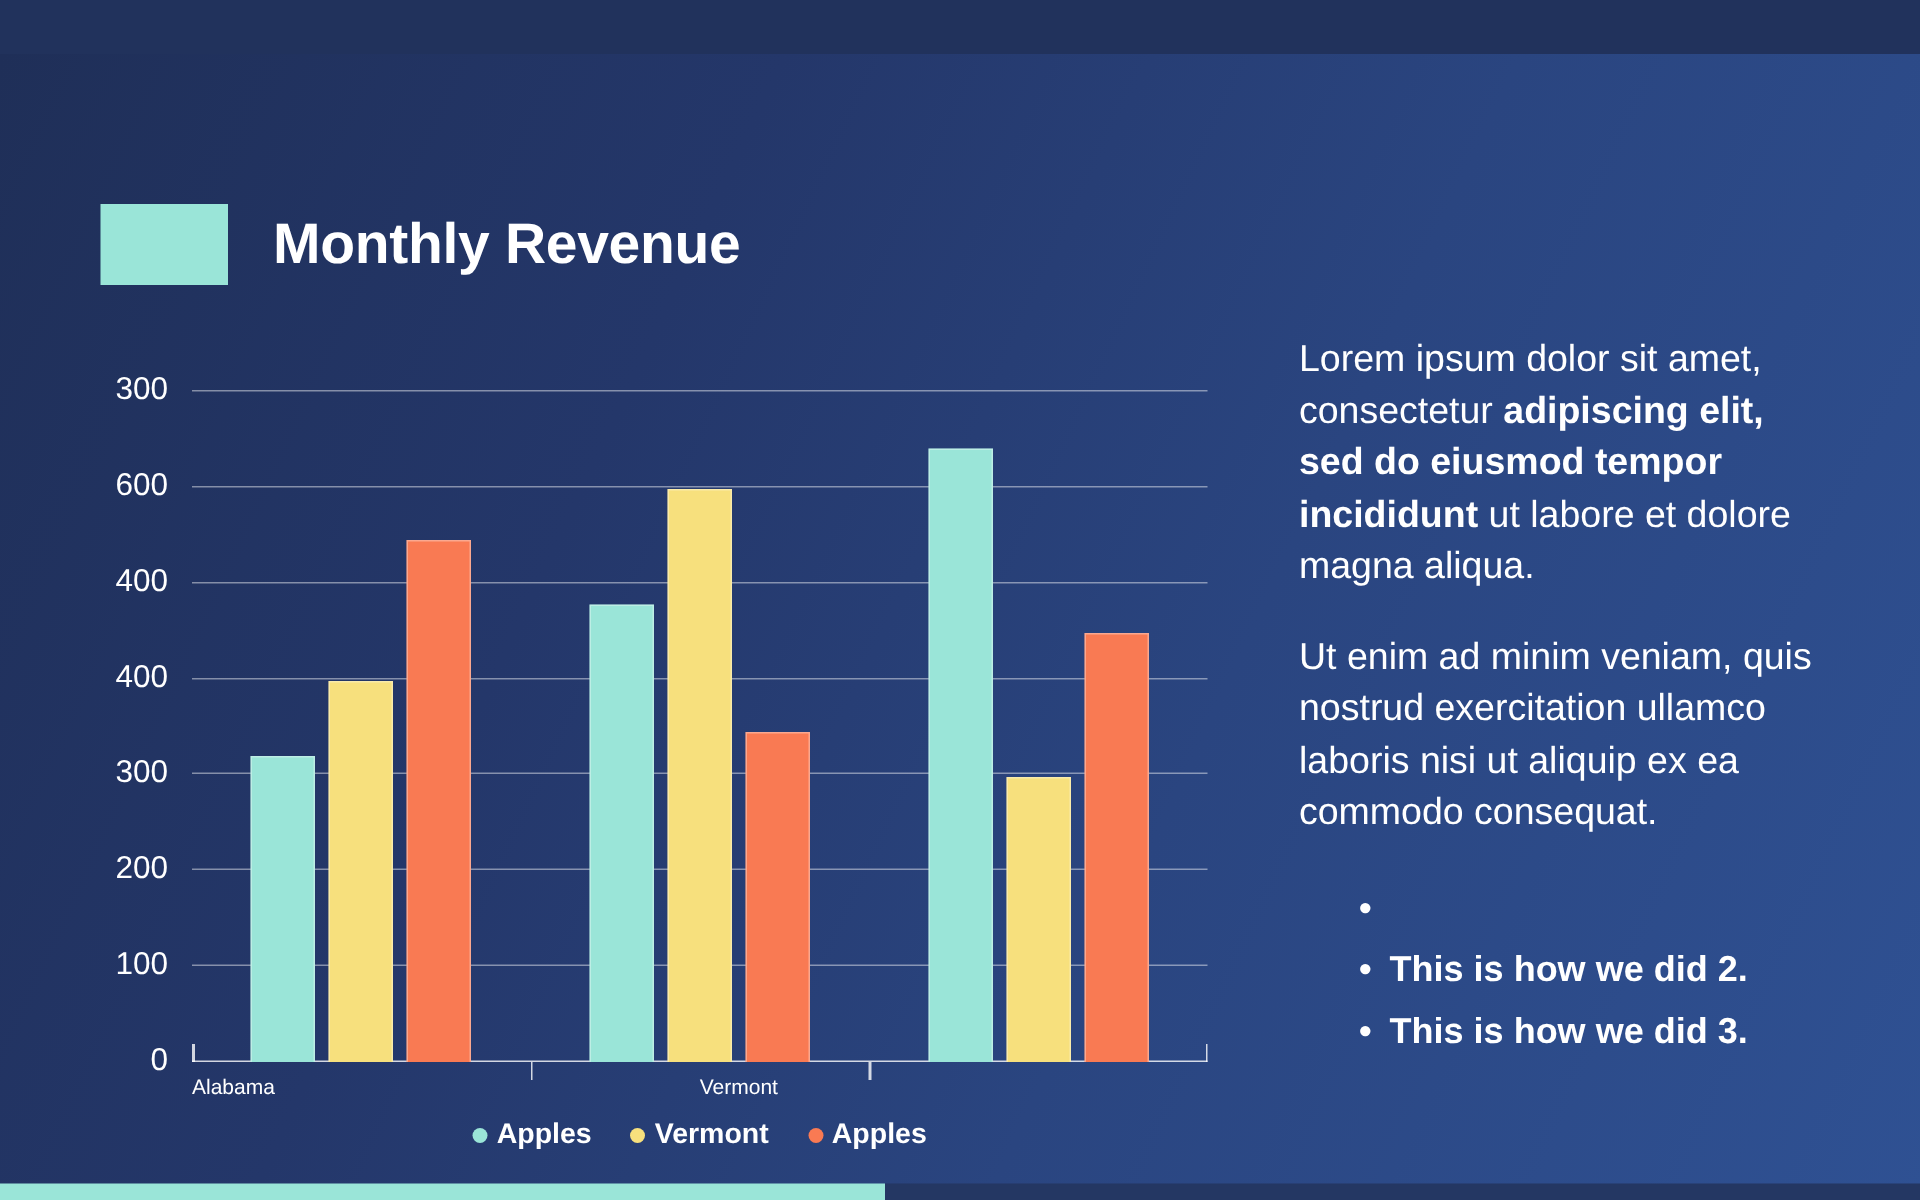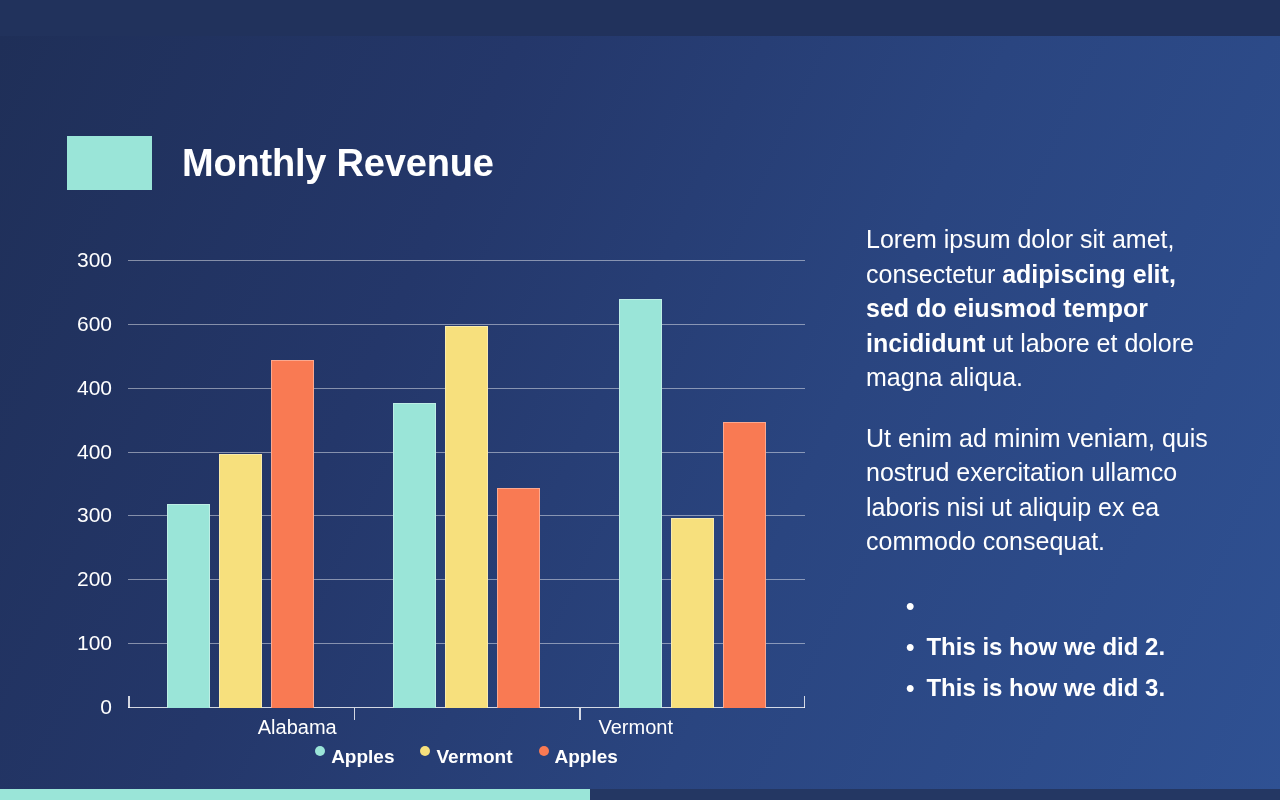--- a/index.html
+++ b/index.html
@@ -125,37 +125,36 @@
 
   .xlabels {
     position: absolute;
     left: 128px;
     top: 680px;
     width: 677px;
     display: flex;
   }
   .xlabel {
     flex: 1;
-    text-align: center;
-    color: #ffffff;
-    font-size: 20px;
+    color: #ffffff;
+    font-size: 14px;
   }
 
   .legend {
     position: absolute;
     left: 128px;
     top: 710px;
     width: 677px;
     display: flex;
     justify-content: center;
     gap: 26px;
   }
   .legend-item {
     display: flex;
-    align-items: flex-start;
+    align-items: center;
     gap: 6px;
   }
   .legend-dot {
     width: 10px;
     height: 10px;
     border-radius: 50%;
   }
   .legend-label {
     color: #ffffff;
     font-size: 19px;

